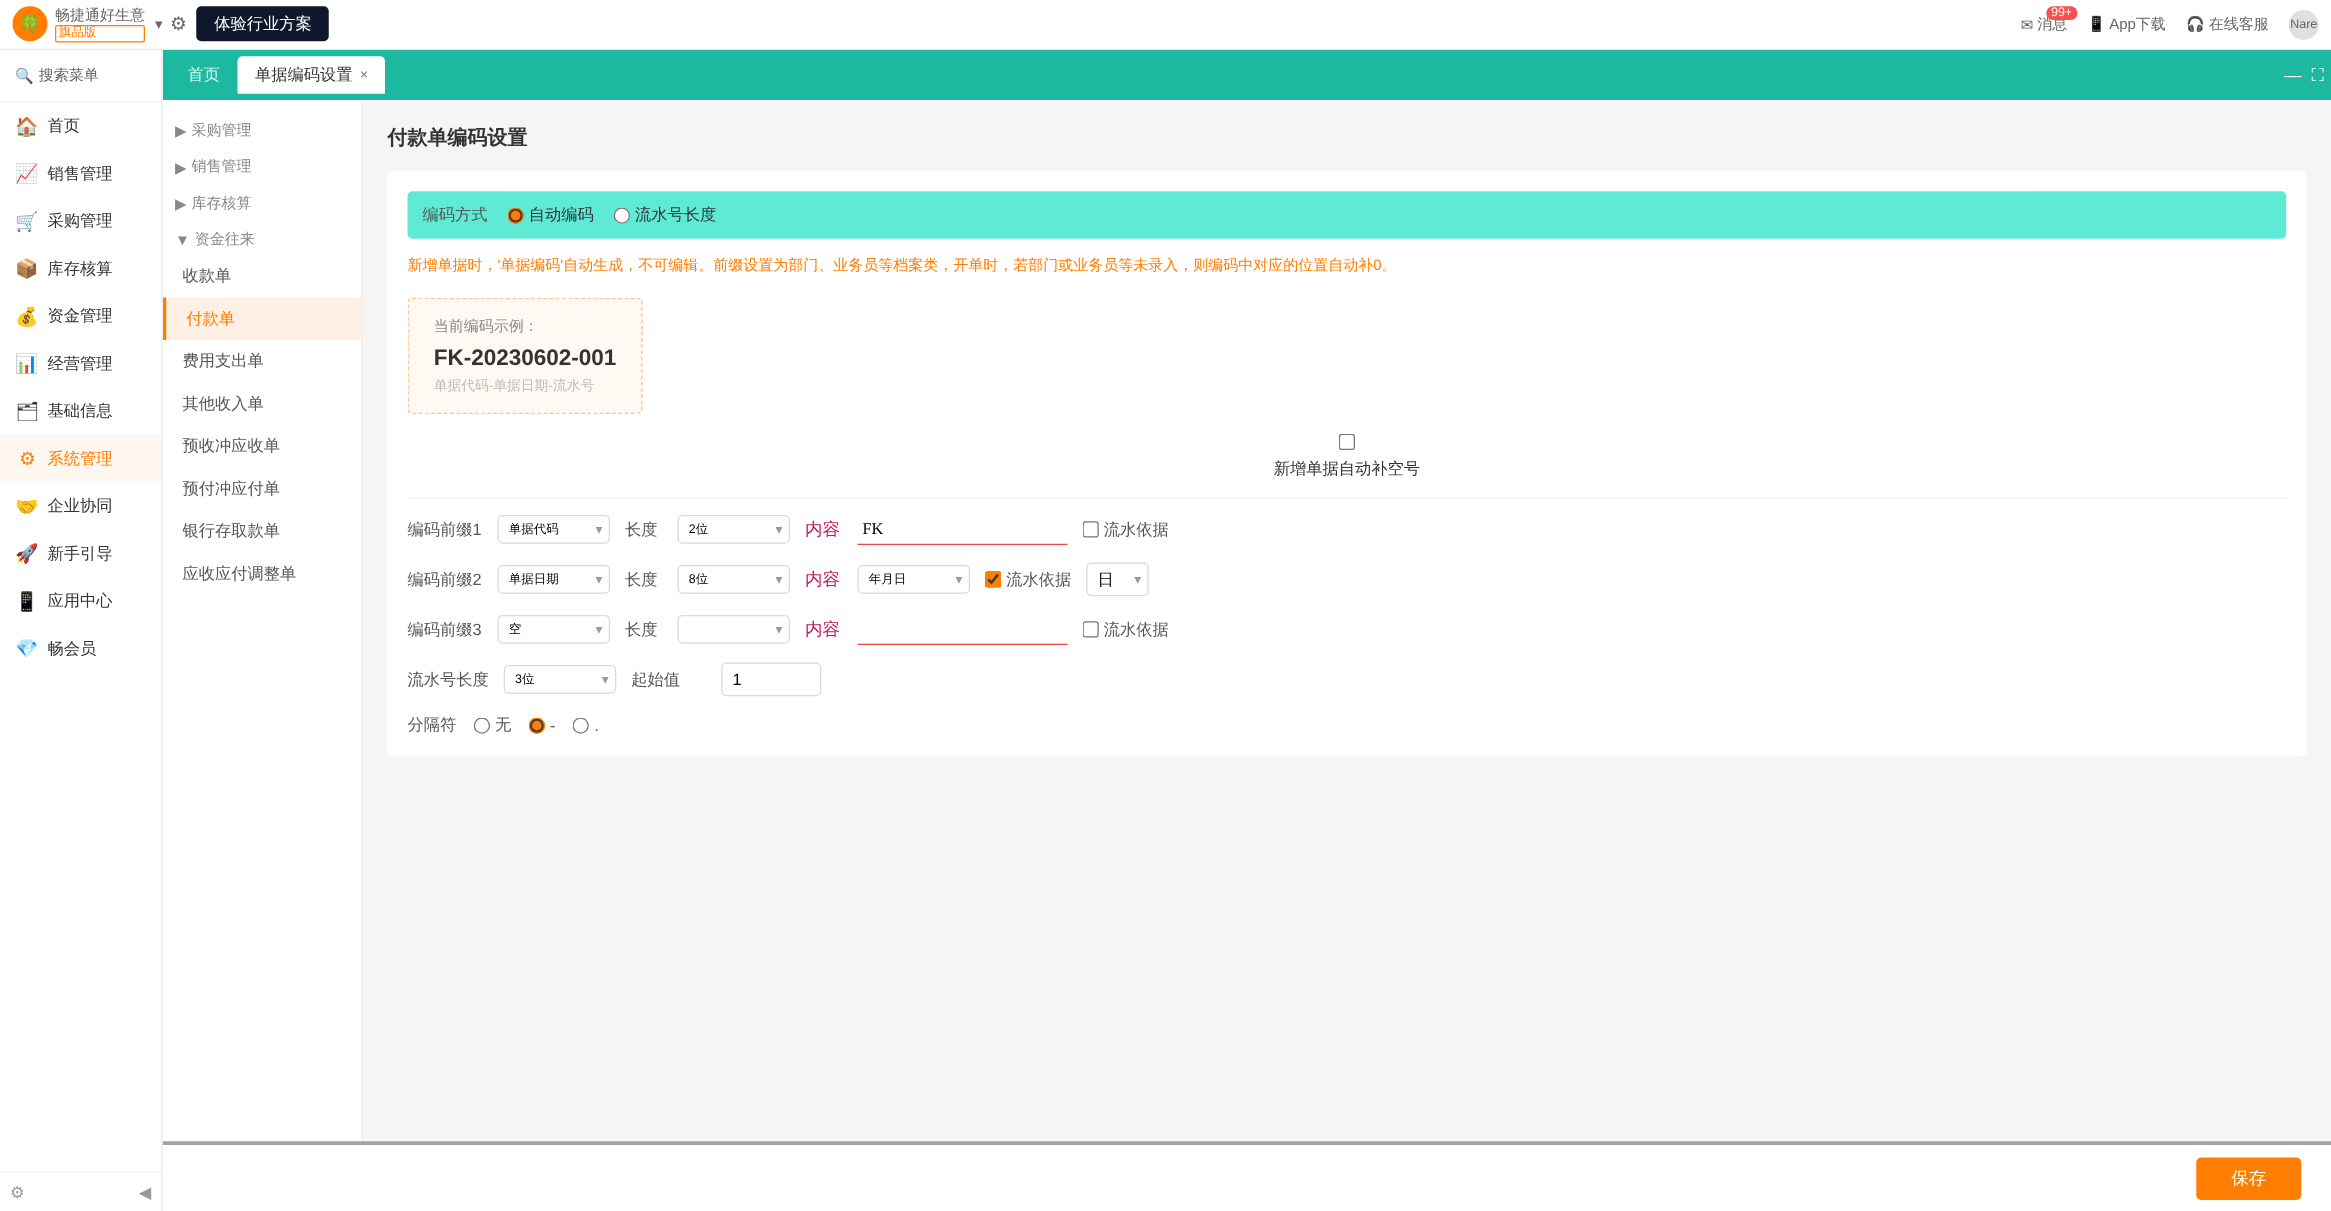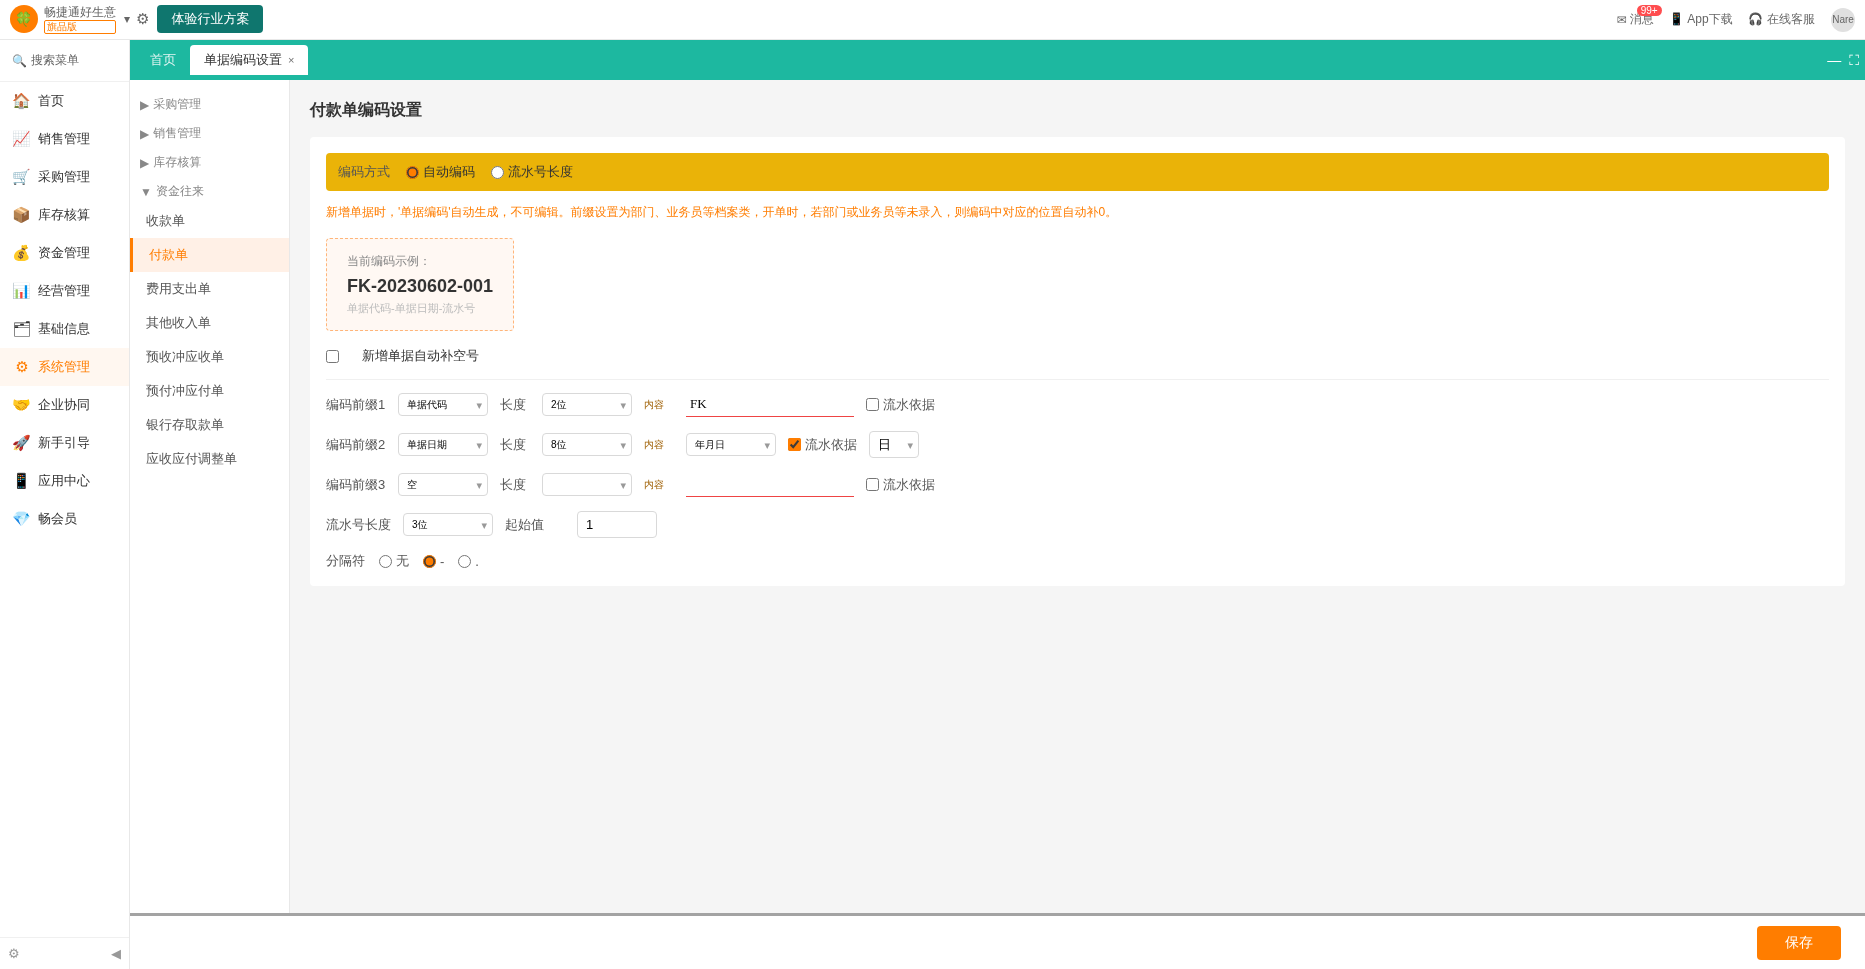--- a/index.html
+++ b/index.html
@@ -18,21 +18,21 @@
       top: 0; left: 0; right: 0;
       z-index: 100;
     }
     .top-bar-left { display: flex; align-items: center; gap: 8px; }
     .top-bar-logo { display: flex; align-items: center; gap: 6px; }
     .logo-icon { width: 28px; height: 28px; background: #ff7d00; border-radius: 50%; display: flex; align-items: center; justify-content: center; color: white; font-size: 14px; }
     .logo-text { font-size: 12px; color: #666; line-height: 1.2; }
     .logo-badge { font-size: 10px; color: #ff7d00; border: 1px solid #ff7d00; border-radius: 2px; padding: 0 2px; }
     .top-bar-nav { display: flex; align-items: center; gap: 6px; color: #666; }
     .nav-dropdown { cursor: pointer; font-size: 12px; color: #666; }
-    .trial-btn { background: #0f766e; color: white; border: none; border-radius: 4px; padding: 5px 14px; cursor: pointer; font-size: 13px; }
+    .trial-btn { background: #0f172a; color: white; border: none; border-radius: 4px; padding: 5px 14px; cursor: pointer; font-size: 13px; }
     .top-bar-right { display: flex; align-items: center; gap: 16px; color: #666; font-size: 12px; }
     .msg-badge { position: relative; display: inline-flex; align-items: center; gap: 3px; }
     .badge { background: #ff4d4f; color: white; border-radius: 8px; padding: 0 4px; font-size: 10px; position: absolute; top: -6px; right: -8px; }
     .user-avatar { width: 24px; height: 24px; border-radius: 50%; background: #ddd; }
 
     
     .sidebar {
       width: 130px;
       background: #fff;
       position: fixed;
@@ -146,21 +146,21 @@
       background: #fff;
       border-radius: 4px;
       padding: 16px;
     }
 
     
     .radio-group {
       display: flex; align-items: center; gap: 16px;
       margin-bottom: 12px;
       padding: 10px 12px;
-      background: #eab308;
+      background: #5eead4;
       border-radius: 4px;
     }
     .radio-label { color: #555; font-size: 13px; }
     .radio-option { display: flex; align-items: center; gap: 4px; cursor: pointer; }
     .radio-option input[type="radio"] { accent-color: #ff7d00; }
 
     
     .info-text {
       font-size: 12px;
       color: #888;
@@ -205,21 +205,21 @@
       position: absolute; right: 6px; top: 50%; transform: translateY(-50%);
       pointer-events: none; color: #999; font-size: 11px;
     }
     .form-input {
       border: 1px solid #d9d9d9;
       border-radius: 4px;
       padding: 5px 8px;
       font-size: 13px;
       min-width: 80px;
     }
-    .content-label { color: #a16207; font-size: 10px; min-width: 30px; }
+    .content-label { color: #be185d; font-size: 14px; min-width: 30px; }
     .content-value {
       border: none;
       border-bottom: 1px solid #ef4444;
       font-size: 13px;
       padding: 4px 4px;
       min-width: 80px;
       outline: none;
       background: transparent;
       font-family: Liberation Serif, serif;
     }
@@ -269,22 +269,23 @@
       color: white;
       border: none;
       border-radius: 4px;
       padding: 8px 28px;
       font-size: 14px;
       cursor: pointer;
     }
 
     
     .new-bill-row {
-      display: flex; align-items: center; gap: 23px;
+      display: flex; align-items: center; gap: 6px;
       margin-bottom: 14px;
+      flex-direction: column;
     }
 
     
     .form-divider { border: none; border-top: 1px solid #f0f0f0; margin: 12px 0; }
   </style>
 </head>
 <body>
 
 <div class="top-bar">
   <div class="top-bar-left">

